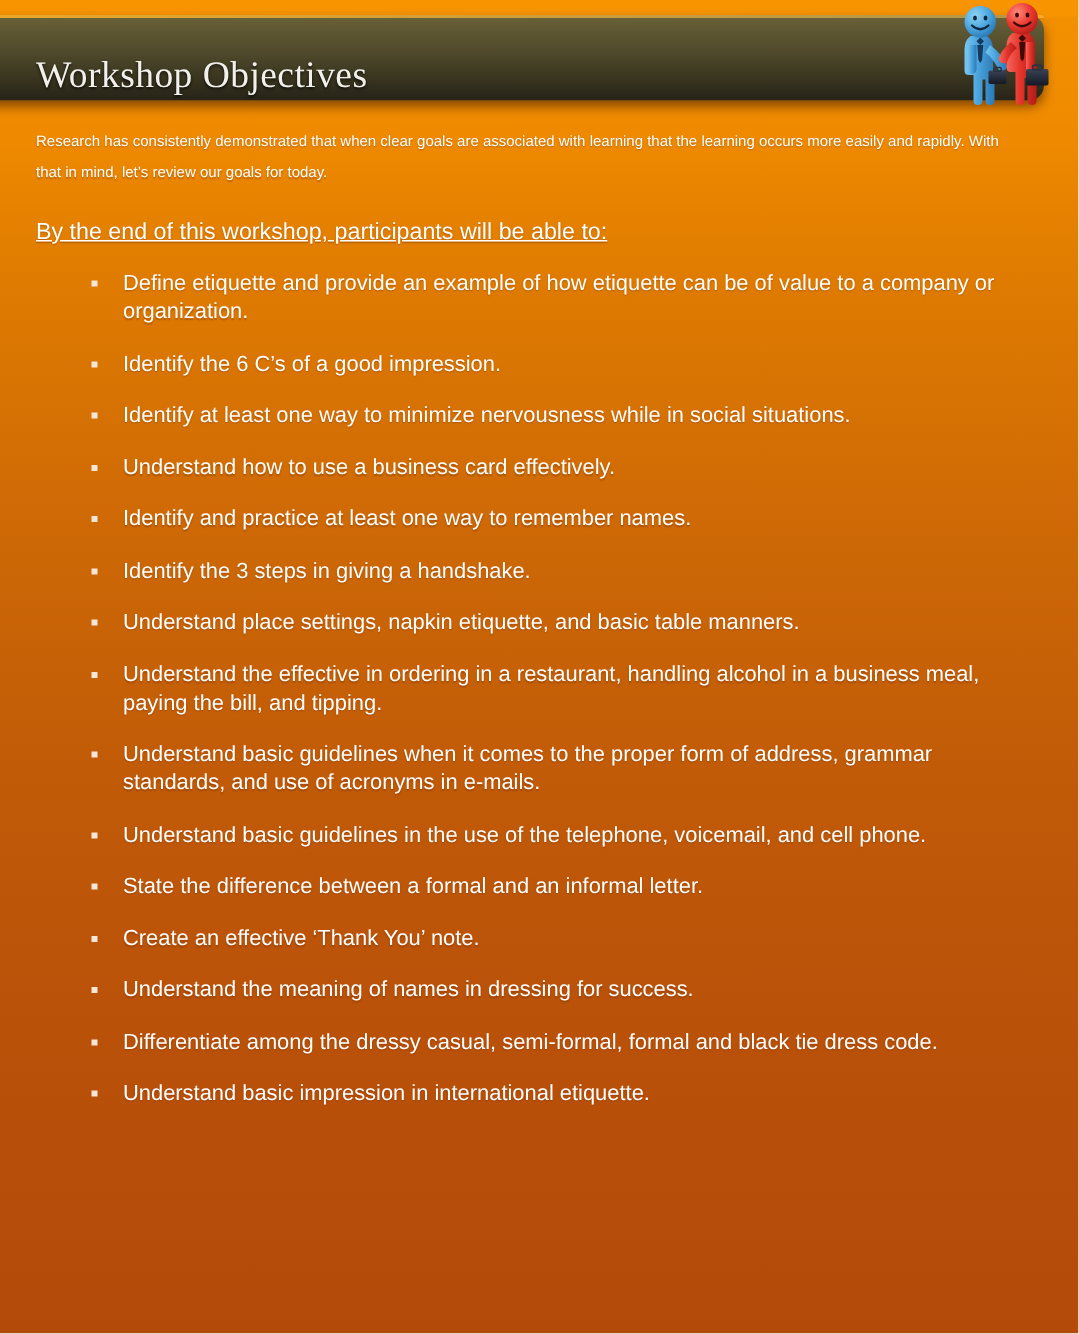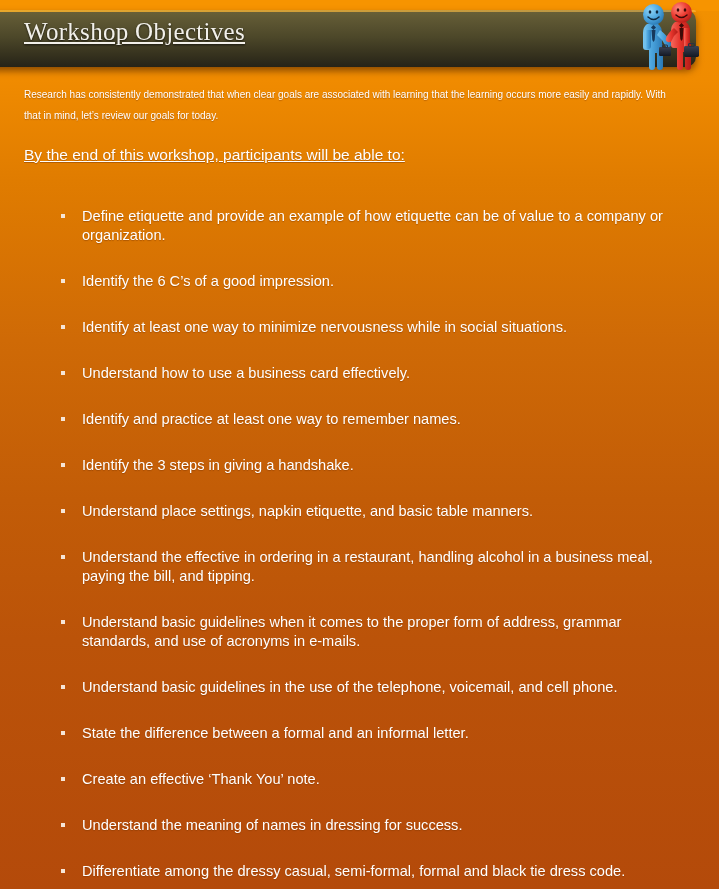--- a/index.html
+++ b/index.html
@@ -61,29 +61,28 @@
     position: absolute;
     left: 0; right: 0; top: 0;
     height: 2px;
     background: linear-gradient(to right, rgba(255,180,40,0.85), rgba(255,200,90,0.5));
     border-radius: 0 10px 0 0;
   }
 
   .title-text {
     position: absolute;
     left: 34px;
-    top: 8px;
+    top: 27px;
     font-family: "Liberation Serif", "DejaVu Serif", serif;
     font-size: 25px;
     font-weight: normal;
     color: #f2f0ea;
     letter-spacing: 0.3px;
     text-shadow: 0 1px 2px rgba(0,0,0,0.7);
     white-space: nowrap;
-    text-decoration: underline;
   }
 
   
   .people-icon {
     position: absolute;
     left: 634px;
     top: 0px;
     width: 70px;
     height: 72px;
   }
@@ -120,21 +119,20 @@
     width: 630px;
   }
   .objective {
     position: relative;
     padding-left: 22px;
     margin-bottom: 15.5px;
     color: #ffffff;
     font-size: 14.6px;
     line-height: 19px;
     text-shadow: 0 1px 1px rgba(120,50,0,0.45);
-    margin-top: 27px;
   }
   .objective .bullet {
     position: absolute;
     left: 1px;
     top: 7px;
     width: 4px;
     height: 4px;
     background: #f6e6d8;
     display: block;
   }
@@ -282,17 +280,17 @@
     <div class="objective">
       <span class="bullet"></span>
       <span class="otext">Understand the meaning of names in dressing for success.</span>
     </div>
     <div class="objective">
       <span class="bullet"></span>
       <span class="otext">Differentiate among the dressy casual, semi-formal, formal and black tie dress code.</span>
     </div>
     <div class="objective">
       <span class="bullet"></span>
-      <span class="otext">Understand basic guidelines in participants etiquette.</span>
+      <span class="otext">Understand basic impression in international etiquette.</span>
     </div>
   </div>
 
 </div>
 
 </body></html>

